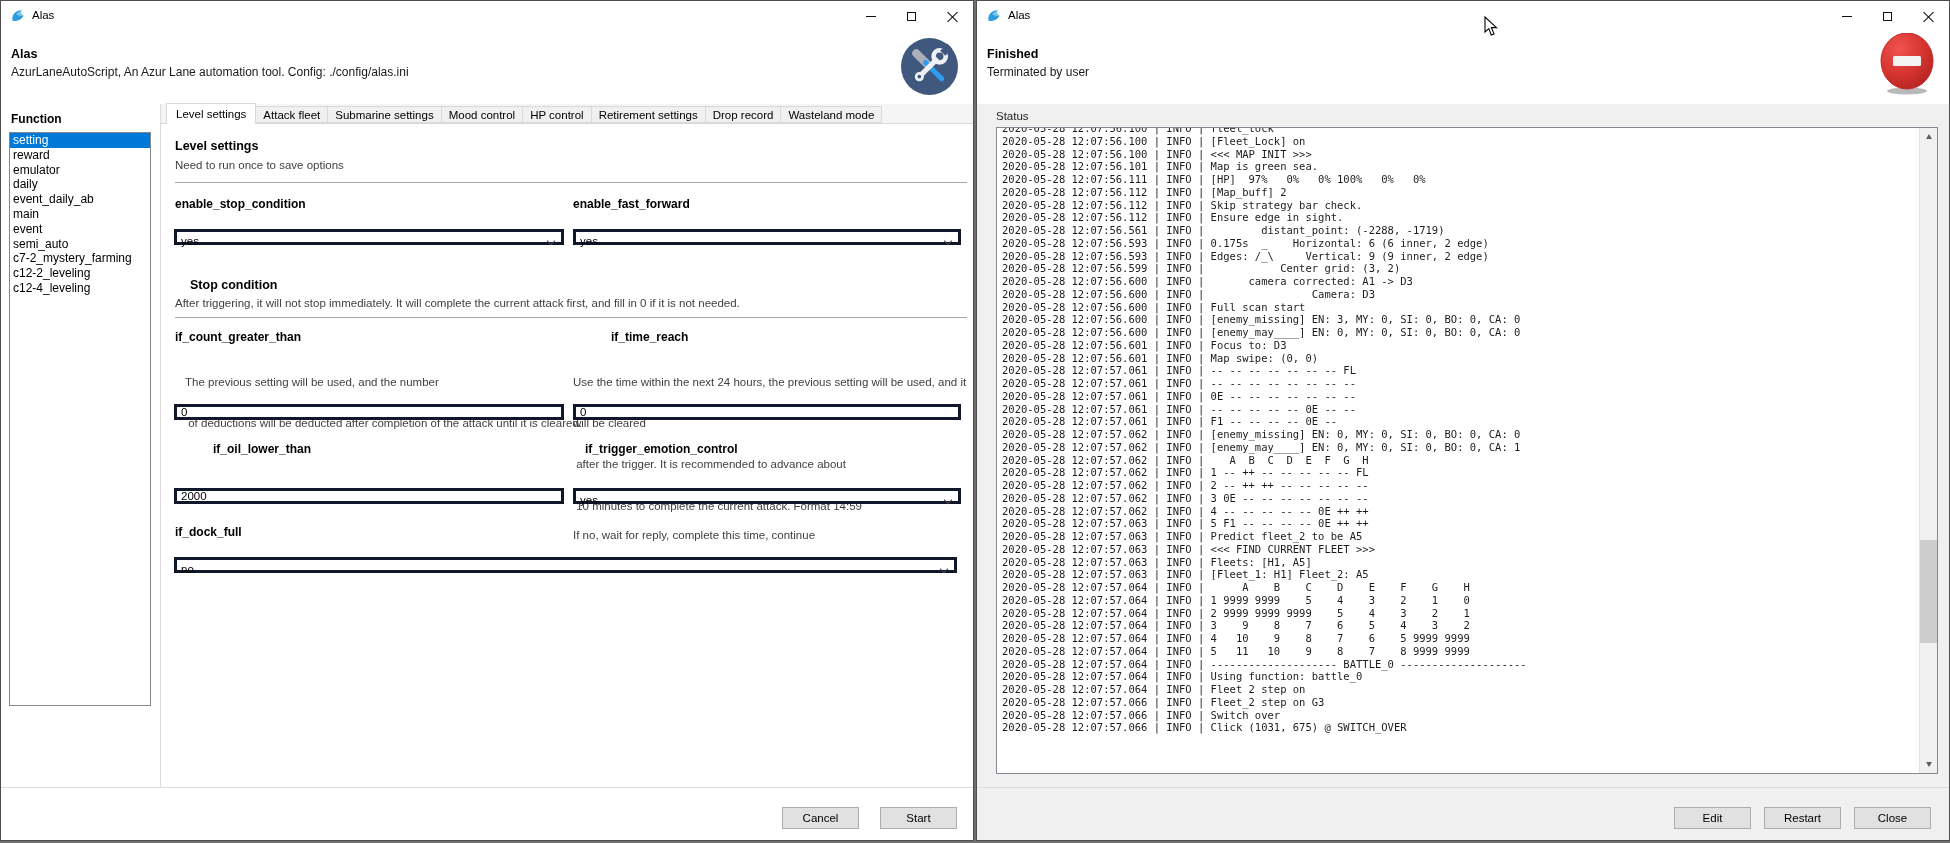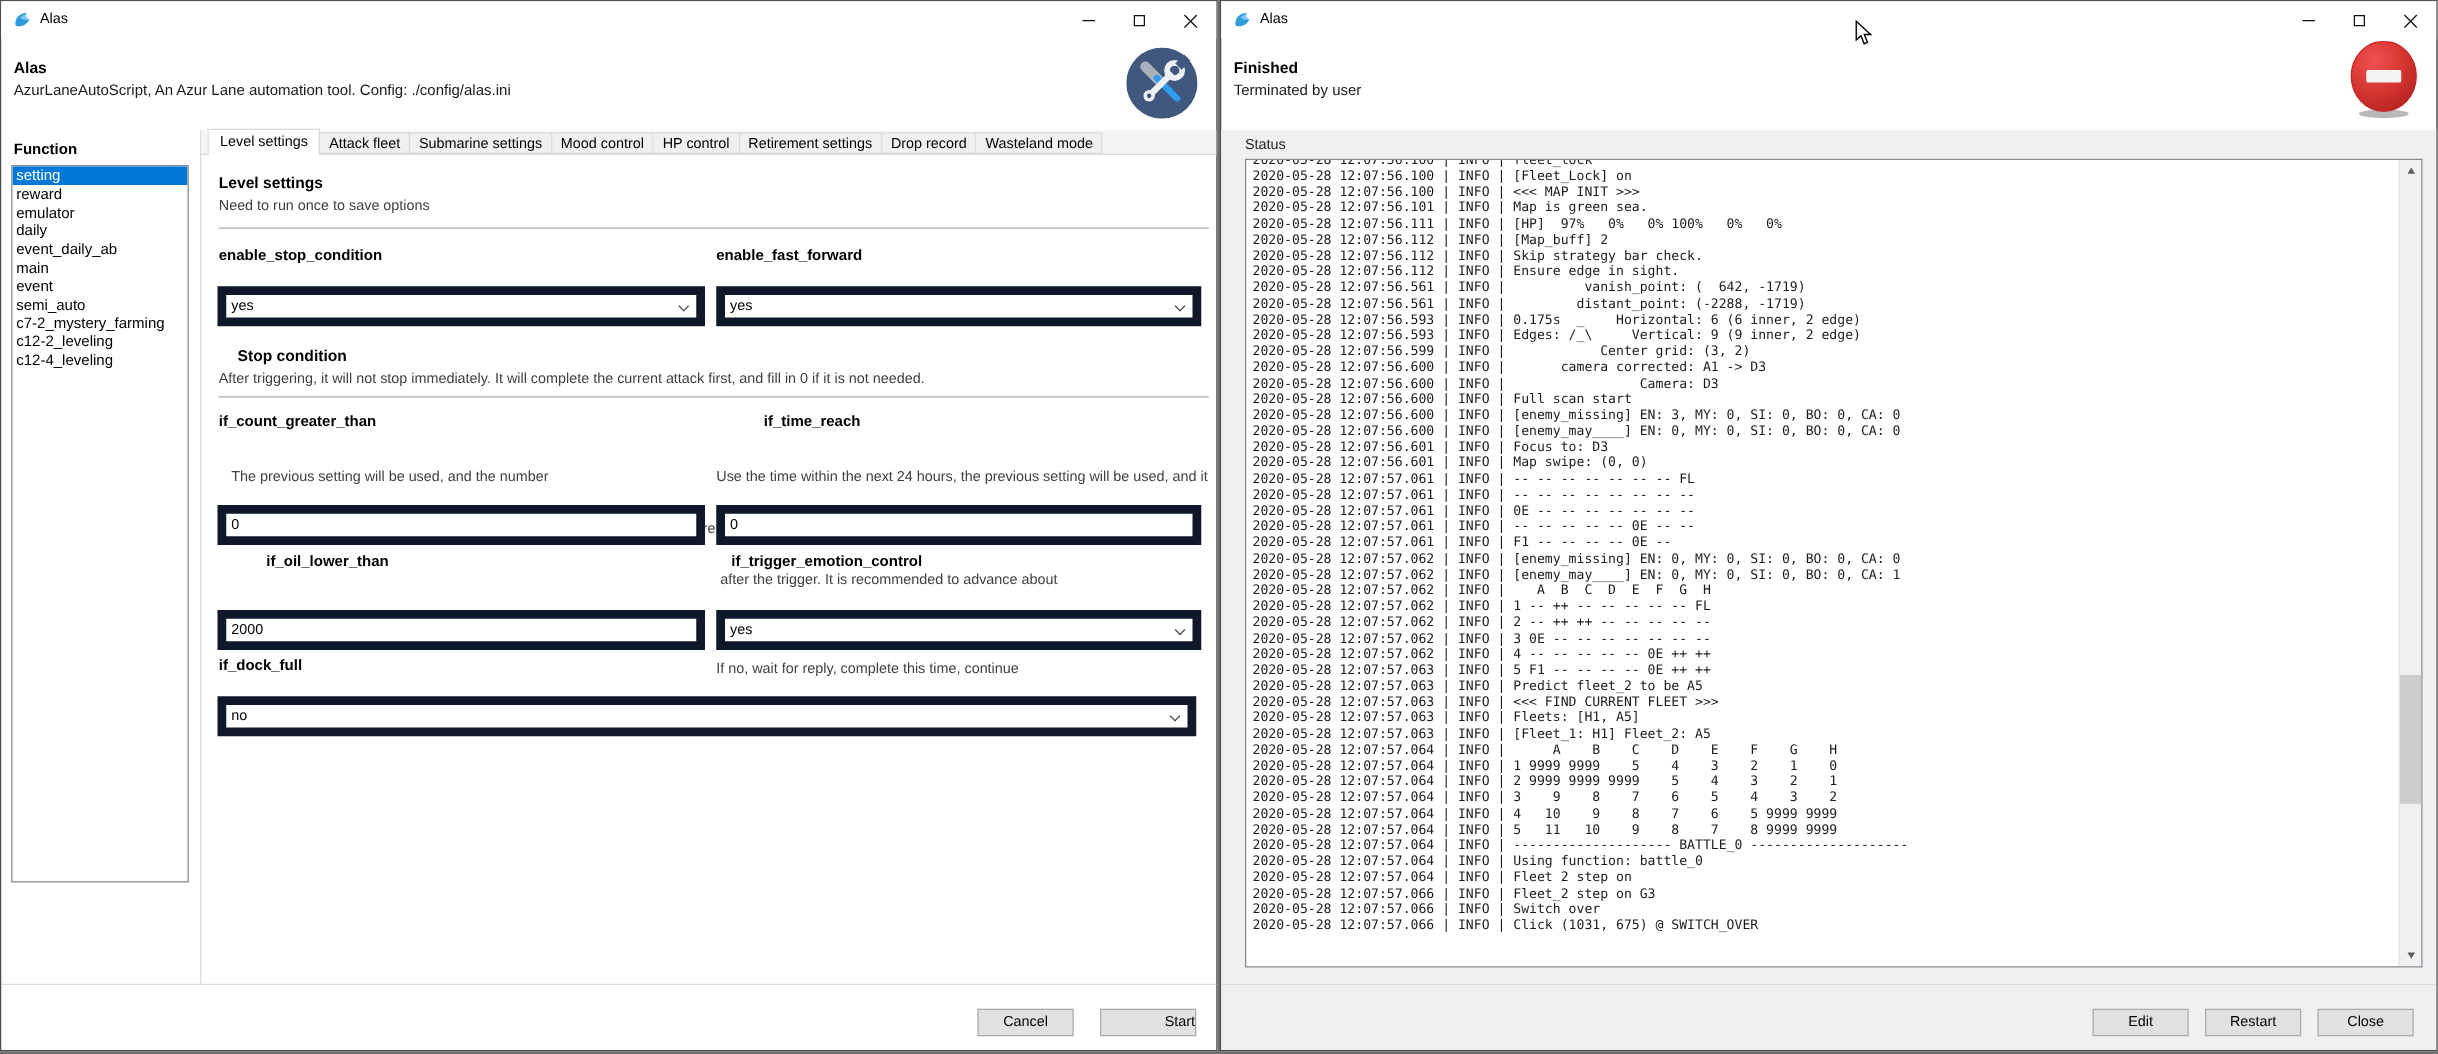--- a/index.html
+++ b/index.html
@@ -44,21 +44,21 @@
   .tab:first-child{border-left:1px solid #d9d9d9;}
   .tab.active{background:#fff;height:21px;line-height:20px;border:1px solid #d9d9d9;border-bottom:none;
               margin-bottom:-1px;position:relative;z-index:2;padding:0 9px;}
 
   
   .form-el{position:absolute;}
   .sec-title{font-size:12.5px;font-weight:bold;color:#000;}
   .f-label{font-size:12px;font-weight:bold;color:#000;}
   .desc{font-size:11.5px;color:#3f3f3f;line-height:13.8px;white-space:pre;}
   .hrule{position:absolute;left:174px;width:792px;height:1px;background:#a9a9a9;}
-  .tinput,.fselect{position:absolute;height:32px;background:#fff;border:7px solid #0f172a;
+  .tinput,.fselect{position:absolute;height:16px;background:#fff;border:3px solid #0f172a;
             box-sizing:border-box;font-size:11.5px;color:#000;font-family:"Liberation Sans",sans-serif;}
   .tinput{padding:1px 4px;}
   .fselect{line-height:18px;padding-left:4px;}
   .chev{position:absolute;right:7px;top:6px;width:5px;height:5px;border-right:1px solid #444;
         border-bottom:1px solid #444;transform:rotate(45deg);}
 
   
   .footer-line{position:absolute;left:0;right:0;top:786px;height:1px;background:#dcdcdc;}
   .btn{position:absolute;top:806px;width:77px;height:22px;background:#e1e1e1;border:1px solid #adadad;
        box-sizing:border-box;font-size:11.5px;color:#000;text-align:center;line-height:20px;}
@@ -194,21 +194,21 @@
   </div>
 
   <div class="form-el f-label" style="left:174px;top:524px;">if_dock_full</div>
   <div class="fselect" style="left:173px;top:556px;width:783px;">
     <span>no</span>
     <span class="chev"></span>
   </div>
 
   <div class="footer-line"></div>
   <div class="btn" style="left:781px;">Cancel</div>
-  <div class="btn" style="left:879px;text-align:right;">Start</div>
+  <div class="btn" style="left:879px;">Start</div>
 </div>
 
 <div class="window" id="win-right">
   <div class="titlebar">
     <span class="app-icon">
       <svg viewBox="0 0 16 16" width="16" height="16">
         <path d="M2.5,12.5 C1.5,7 5,2.5 11.5,2.2 C10,4.5 10.6,6.3 13.4,7.6 C11.8,11.8 6.5,14.2 2.5,12.5 Z" fill="#2f9bdb"></path>
         <path d="M6.2,6 C7.7,4.6 9.6,4 11.5,2.2 C10,4.5 10.6,6.3 13.4,7.6 C11.2,8.4 8.2,8 6.2,6 Z" fill="#7cc8ef"></path>
       </svg>
     </span>
@@ -249,21 +249,20 @@
   <div class="log-box">
     <div class="log-text">
         <div class="log-line">2020-05-28 12:07:56.100 | INFO | fleet_lock</div>
         <div class="log-line">2020-05-28 12:07:56.100 | INFO | [Fleet_Lock] on</div>
         <div class="log-line">2020-05-28 12:07:56.100 | INFO | &lt;&lt;&lt; MAP INIT &gt;&gt;&gt;</div>
         <div class="log-line">2020-05-28 12:07:56.101 | INFO | Map is green sea.</div>
         <div class="log-line">2020-05-28 12:07:56.111 | INFO | [HP]  97%   0%   0% 100%   0%   0%</div>
         <div class="log-line">2020-05-28 12:07:56.112 | INFO | [Map_buff] 2</div>
         <div class="log-line">2020-05-28 12:07:56.112 | INFO | Skip strategy bar check.</div>
         <div class="log-line">2020-05-28 12:07:56.112 | INFO | Ensure edge in sight.</div>
-        <div class="log-line">2020-05-28 12:07:56.561 | INFO |          vanish_point: (  642, -1719)</div>
         <div class="log-line">2020-05-28 12:07:56.561 | INFO |         distant_point: (-2288, -1719)</div>
         <div class="log-line">2020-05-28 12:07:56.593 | INFO | 0.175s  _    Horizontal: 6 (6 inner, 2 edge)</div>
         <div class="log-line">2020-05-28 12:07:56.593 | INFO | Edges: /_\     Vertical: 9 (9 inner, 2 edge)</div>
         <div class="log-line">2020-05-28 12:07:56.599 | INFO |            Center grid: (3, 2)</div>
         <div class="log-line">2020-05-28 12:07:56.600 | INFO |       camera corrected: A1 -&gt; D3</div>
         <div class="log-line">2020-05-28 12:07:56.600 | INFO |                 Camera: D3</div>
         <div class="log-line">2020-05-28 12:07:56.600 | INFO | Full scan start</div>
         <div class="log-line">2020-05-28 12:07:56.600 | INFO | [enemy_missing] EN: 3, MY: 0, SI: 0, BO: 0, CA: 0</div>
         <div class="log-line">2020-05-28 12:07:56.600 | INFO | [enemy_may____] EN: 0, MY: 0, SI: 0, BO: 0, CA: 0</div>
         <div class="log-line">2020-05-28 12:07:56.601 | INFO | Focus to: D3</div>

